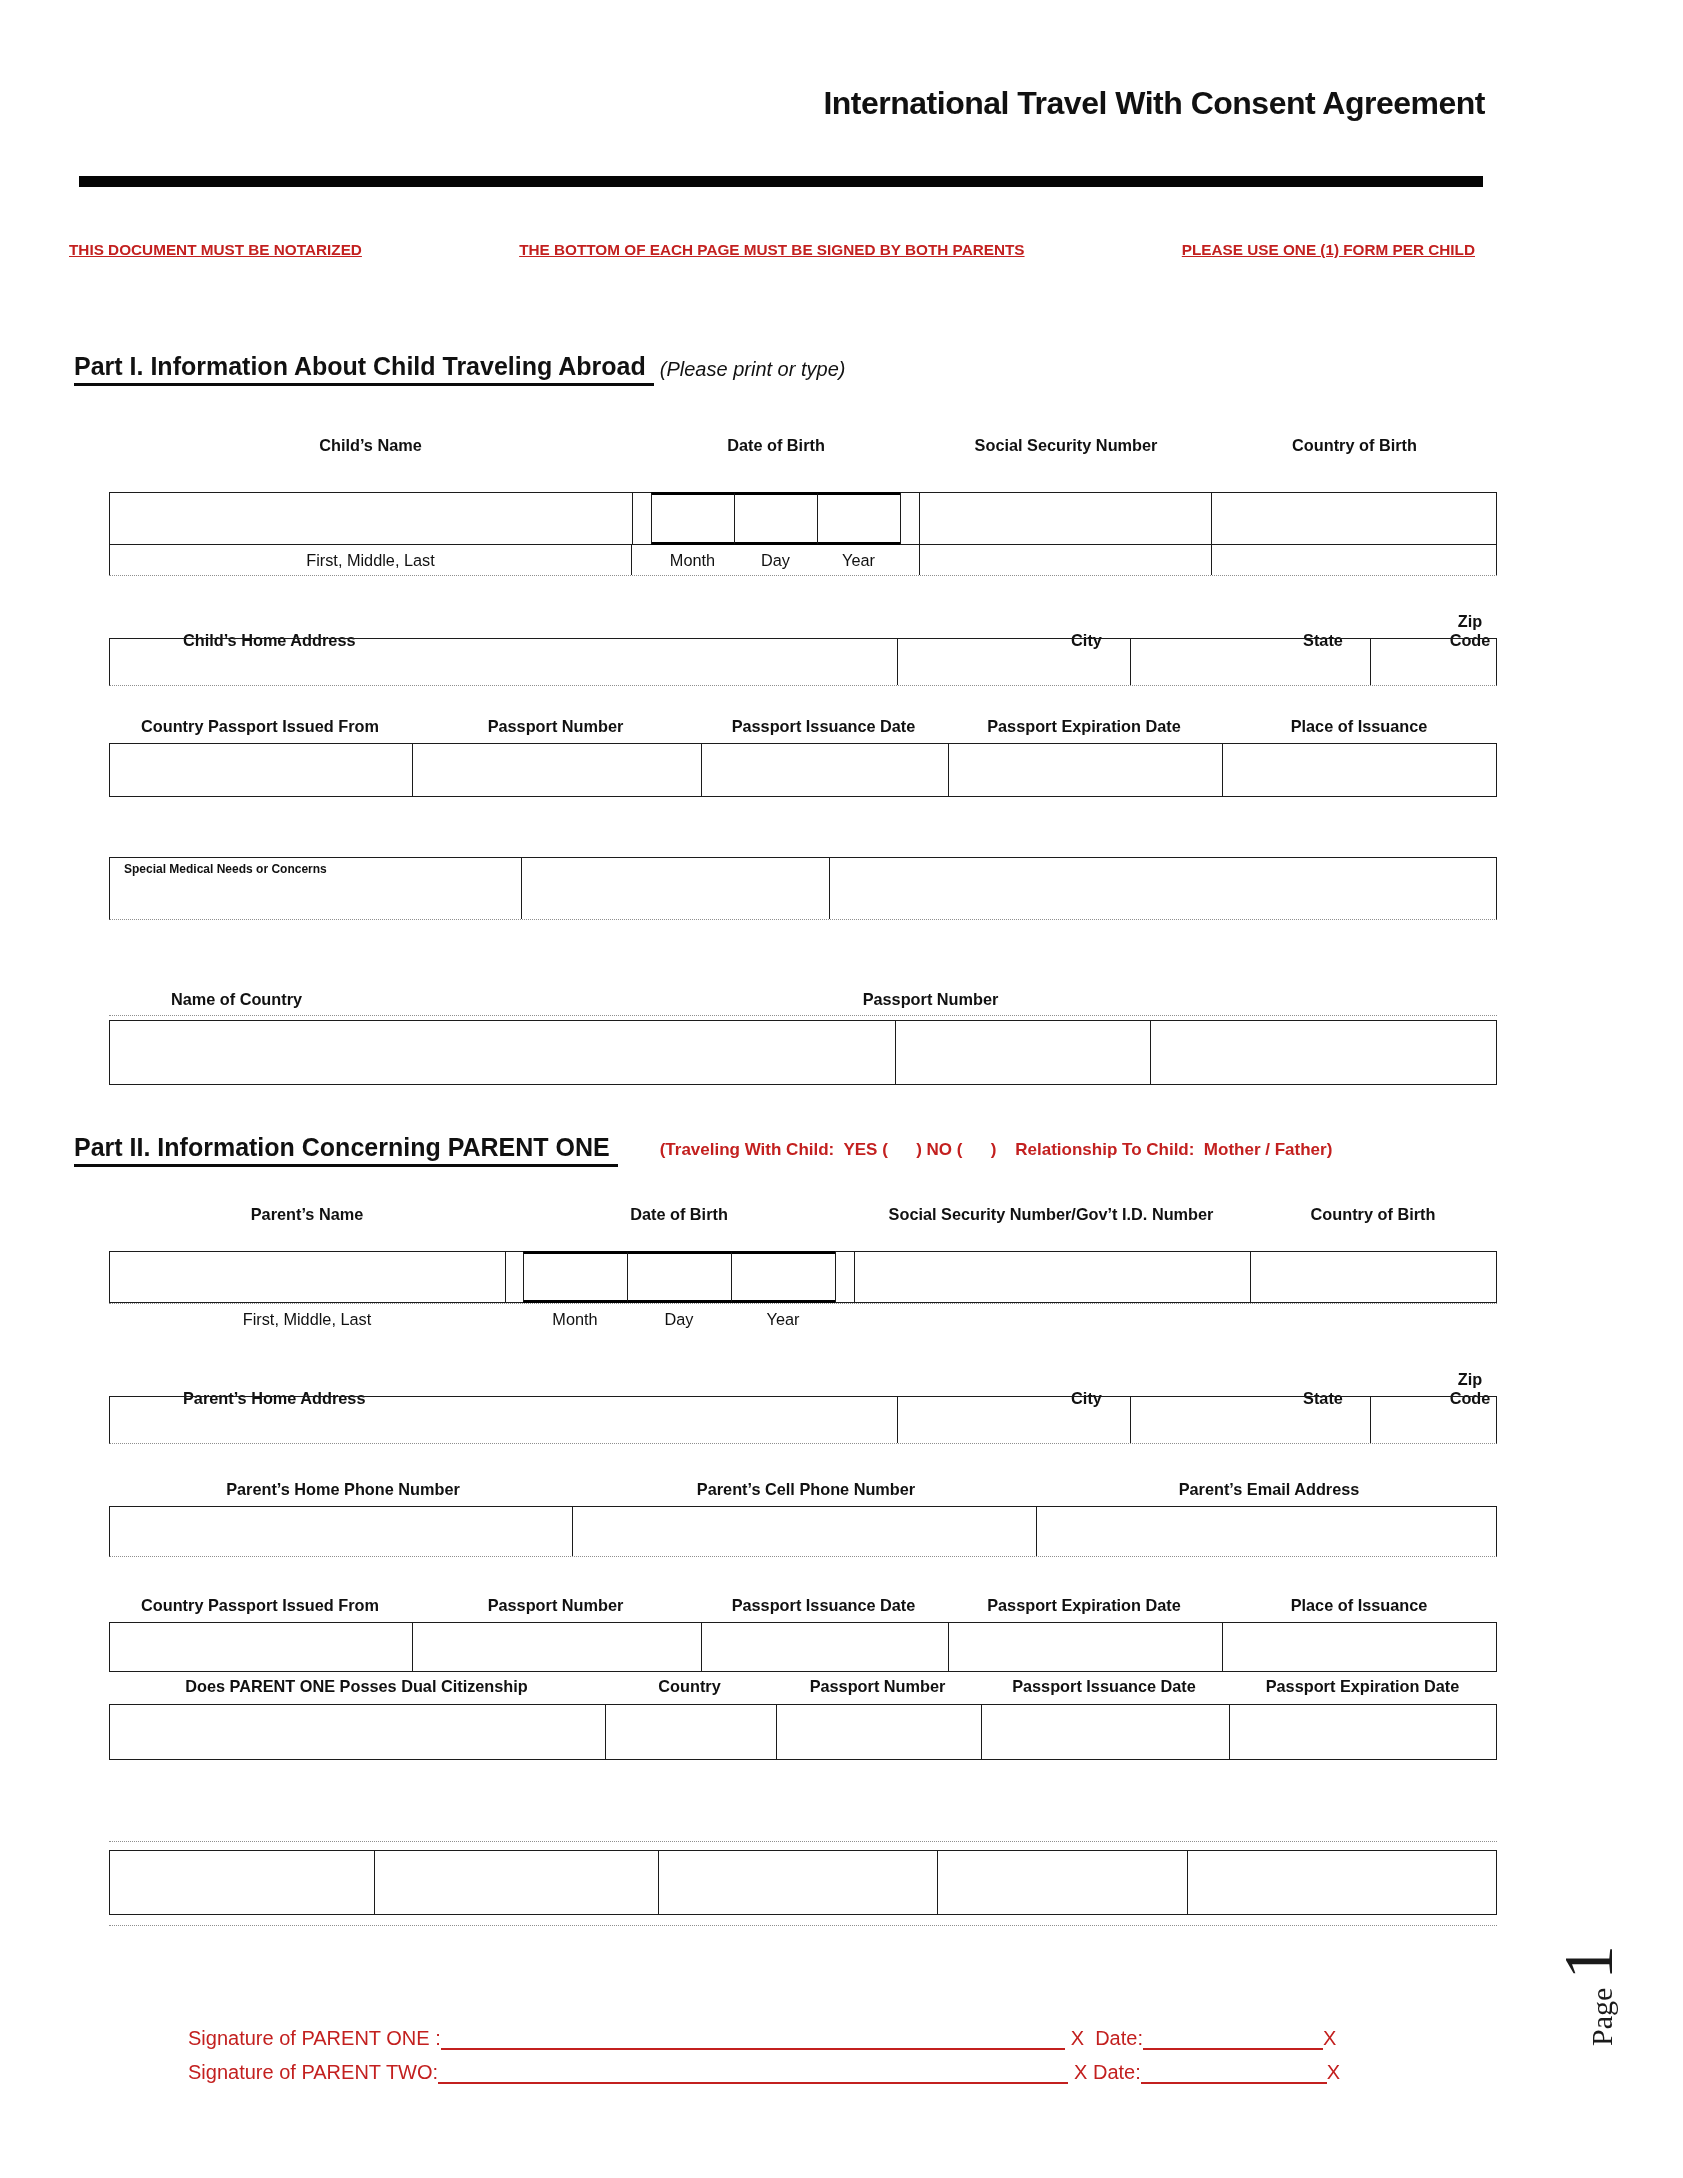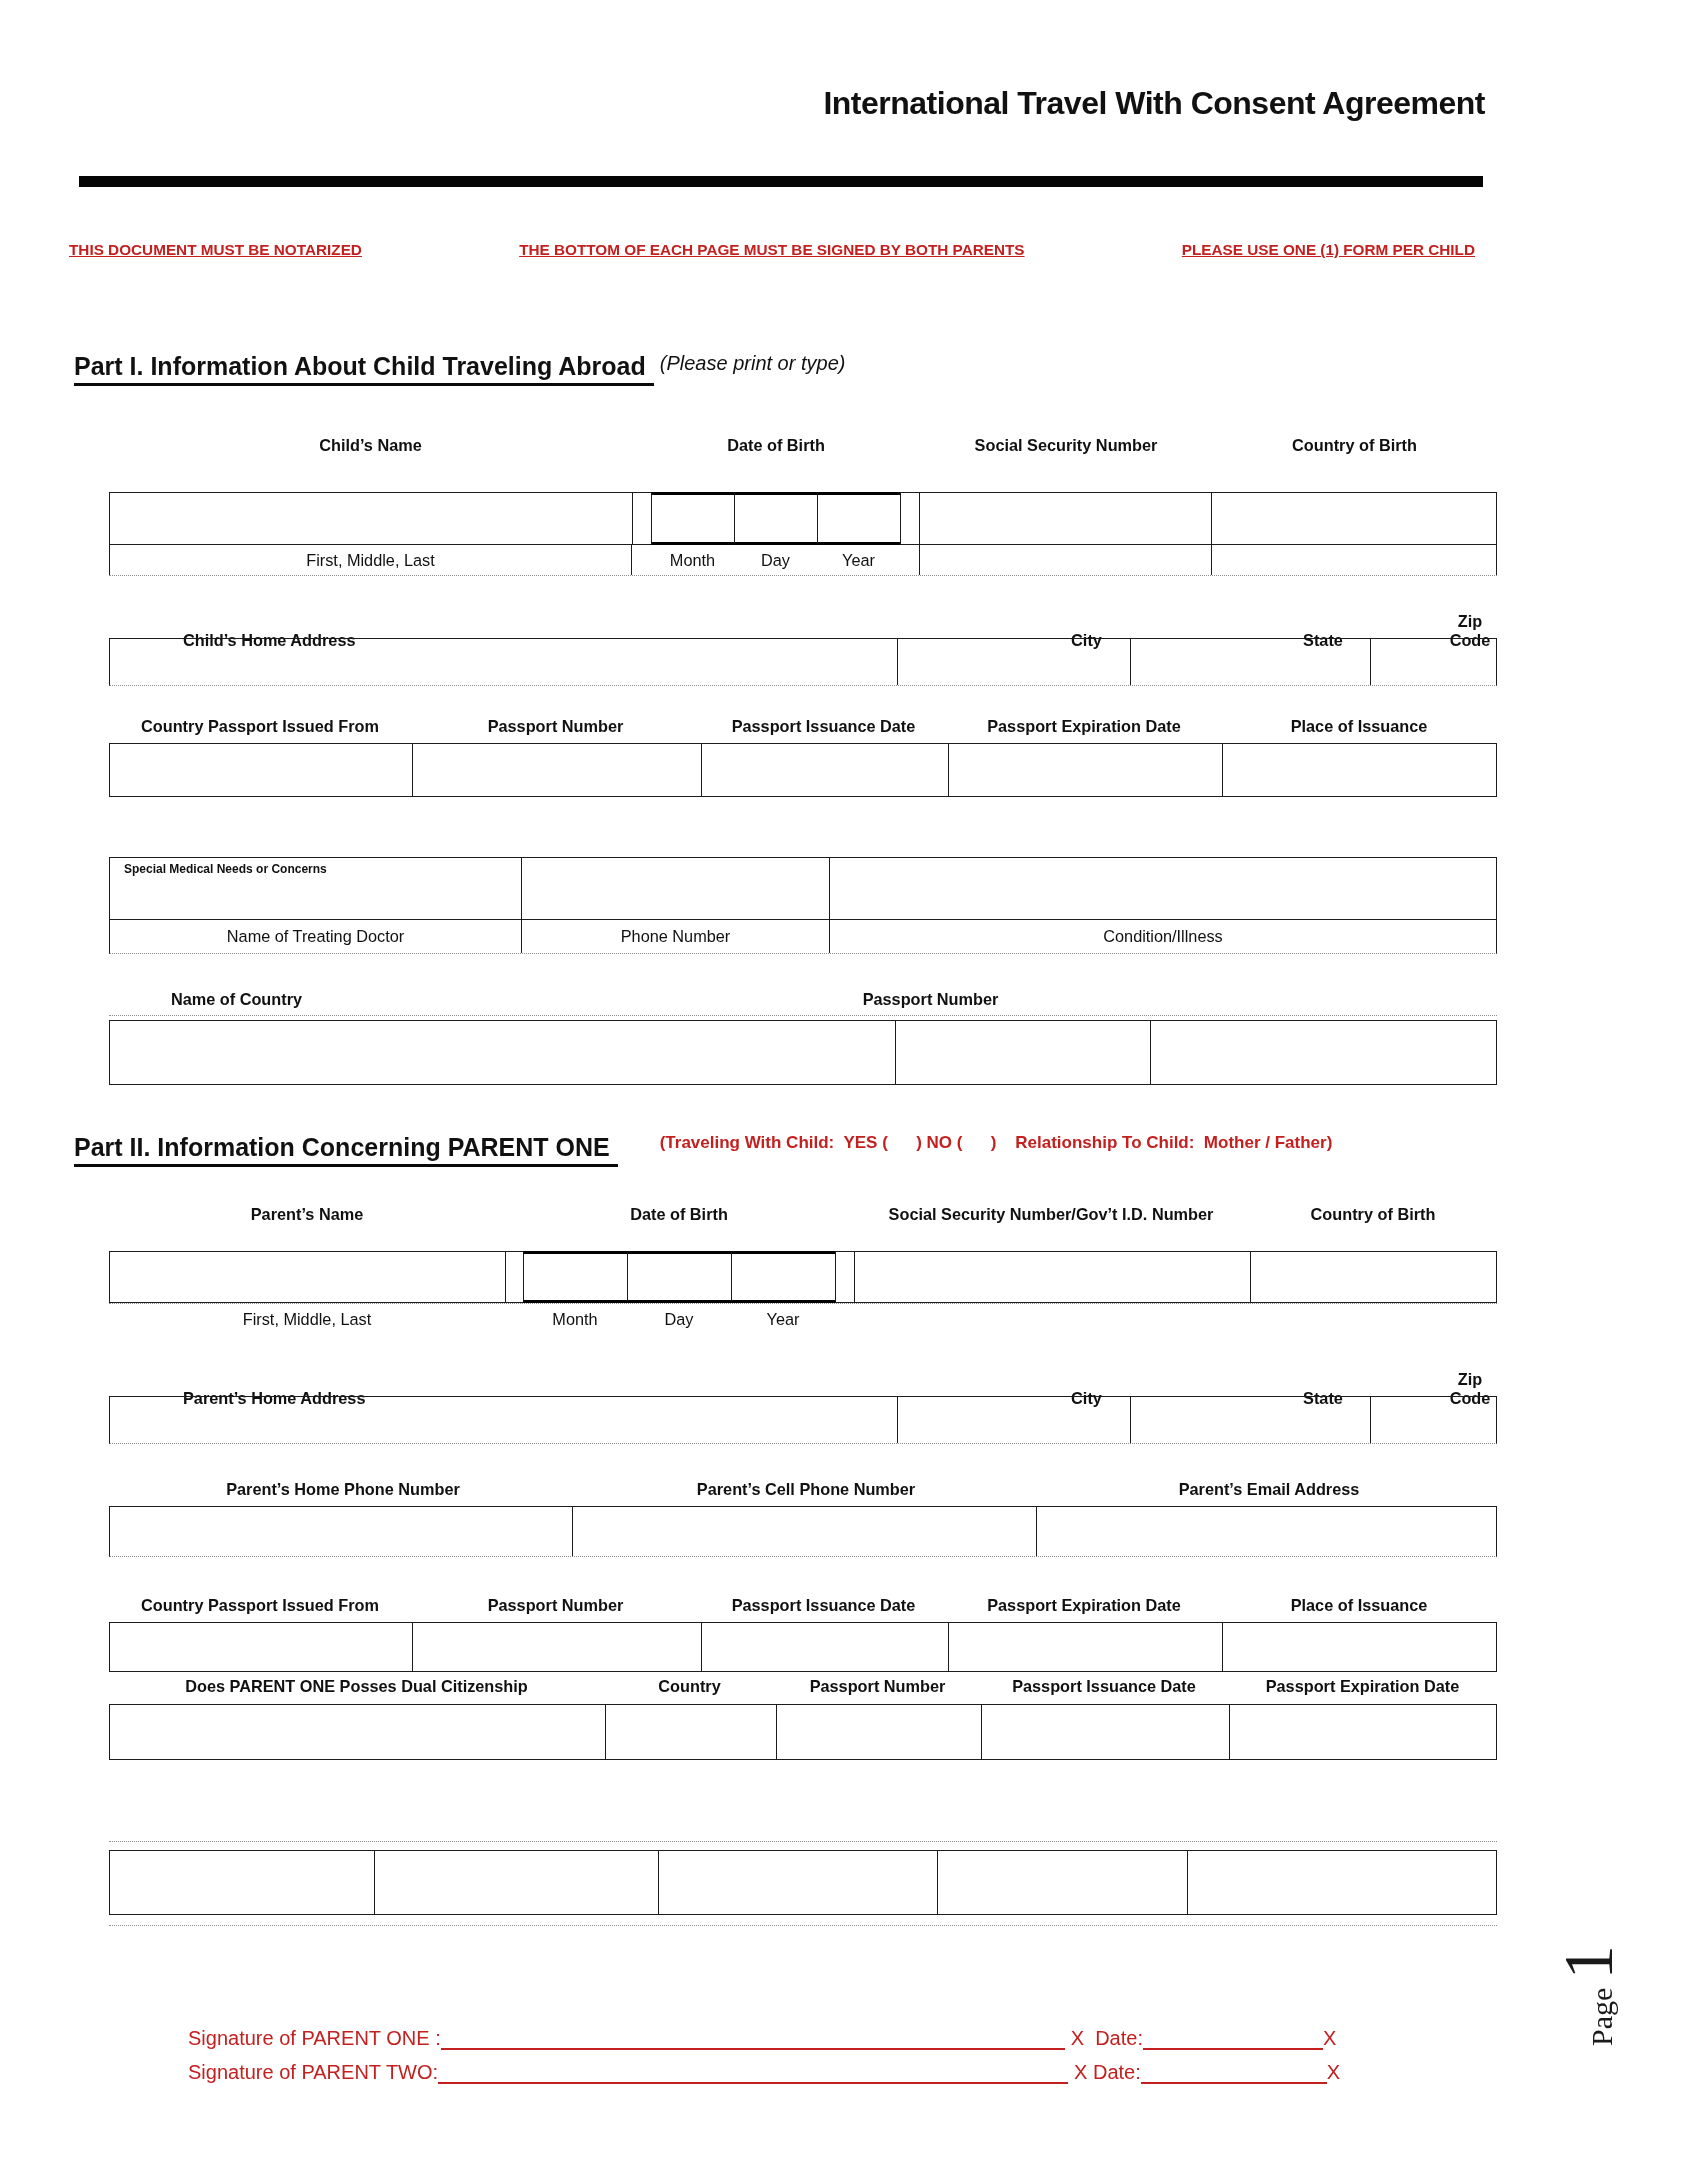--- a/index.html
+++ b/index.html
@@ -8,21 +8,21 @@
     font-family:"Liberation Sans", sans-serif; color:#111;
     overflow:hidden; margin:0 auto;
   }
   .abs{position:absolute;}
   
   .title{ text-align:right; font-size:32px; font-weight:700; letter-spacing:-0.5px; }
   .rule{ background:#050505; }
   .notices{ display:flex; justify-content:space-between; }
   .notice{ color:var(--red); font-weight:700; font-size:15.3px; text-decoration:underline; white-space:nowrap; }
   
-  .phead{ white-space:nowrap; display:flex; align-items:flex-start; }
+  .phead{ white-space:nowrap; display:flex; align-items:center; }
   .phead-main{ font-size:25px; font-weight:700; border-bottom:3px solid #0a0a0a; padding-bottom:2px; padding-right:8px; }
   .phead-note1{ font-style:italic; font-size:20px; margin-left:6px; }
   .phead-note2{ color:var(--red); font-weight:700; font-size:17px; margin-left:42px; white-space:pre; }
   
   .lblrow{ display:flex; align-items:flex-end; font-weight:700; font-size:16.3px; line-height:1.15; }
   .lblrow .lbl{ text-align:center; }
   .lblrow .lbl.left{ text-align:left; }
   .lblrow.dotb{ border-bottom:1px dotted #8f8f8f; padding-bottom:6px; }
   .dotline{ border-top:1px dotted #8f8f8f; height:0; }
   
@@ -141,25 +141,20 @@
   </div>
 
   <div class="abs" style="top:862px; left:124px; font-weight:700; font-size:12px;">Special Medical Needs or Concerns</div>
 
   <div class="abs tbl2" style="top:857px; left:109px; width:1388px;">
     <div class="row" style="height:61px;">
       <div class="cell" style="width:411px;"></div>
       <div class="cell" style="width:308px;"></div>
       <div class="cell grow"></div>
     </div>
-    <div class="row" style="height:33px;">
-      <div class="cell sublabel" style="width:411px;">Name of Treating Doctor</div>
-      <div class="cell sublabel" style="width:308px;">Phone Number</div>
-      <div class="cell sublabel grow">Condition/Illness</div>
-    </div>
   </div>
 
   <div class="abs lblrow dotb" style="top:990px; left:109px; width:1388px;">
     <span class="lbl" style="width:255px;">Name of Country</span>
     <span class="lbl grow">Passport Number</span>
   </div>
 
   <div class="abs tbl" style="top:1020px; left:109px; width:1388px; height:65px;">
     <div class="cell" style="width:785px;"></div>
     <div class="cell" style="width:255px;"></div>

